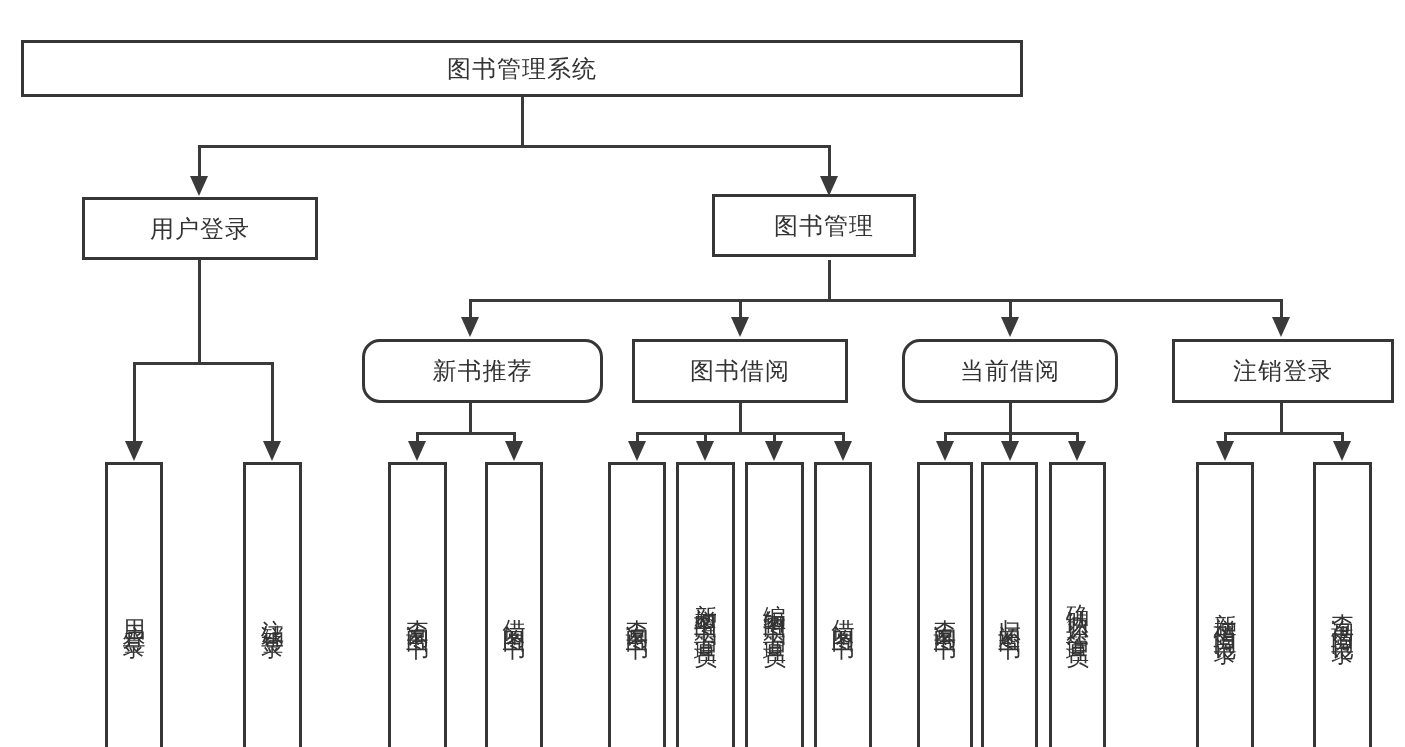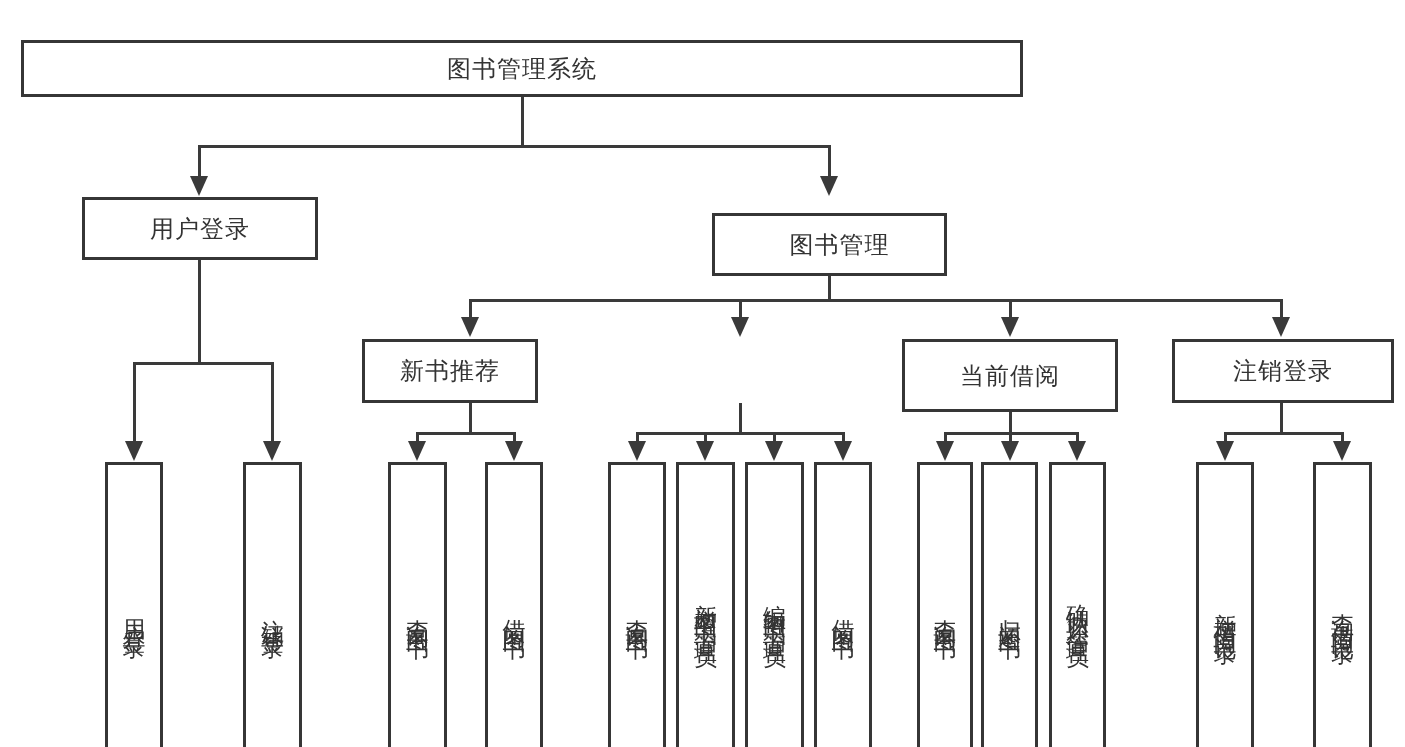--- a/index.html
+++ b/index.html
@@ -82,28 +82,31 @@
   <div class="vl" style="left:1340.5px;top:406px;height:12px;"></div>
   <div class="ah" style="left:1333px;top:414px;"></div>
 
   <div class="node hnode" style="left:21px;top:13px;width:1002px;height:57px;">
     <span>图书管理系统</span>
   </div>
 
   <div class="node hnode" style="left:82px;top:170px;width:236px;height:63px;">
     <span>用户登录</span>
   </div>
-  <div class="node hnode" style="left:712px;top:186px;width:235px;height:63px;padding-left:20px;">
+  <div class="node hnode" style="left:712px;top:167px;width:204px;height:63px;padding-left:20px;">
     <span>图书管理</span>
   </div>
 
-  <div class="node hnode" style="left:362px;top:312px;width:176px;height:64px;">
+  <div class="node hnode" style="left:362px;top:312px;width:241px;height:64px;border-radius:18px;">
     <span>新书推荐</span>
   </div>
-  <div class="node hnode" style="left:902px;top:312px;width:216px;height:73px;">
+  <div class="node hnode" style="left:632px;top:312px;width:216px;height:64px;">
+    <span>图书借阅</span>
+  </div>
+  <div class="node hnode" style="left:902px;top:312px;width:216px;height:64px;border-radius:18px;">
     <span>当前借阅</span>
   </div>
   <div class="node hnode" style="left:1172px;top:312px;width:222px;height:64px;">
     <span>注销登录</span>
   </div>
 
   <div class="node leaf" style="left:105px;top:435px;width:58px;height:302px;">
     <span class="vtext">用户登录</span>
   </div>
   <div class="node leaf" style="left:243px;top:435px;width:59px;height:302px;">

